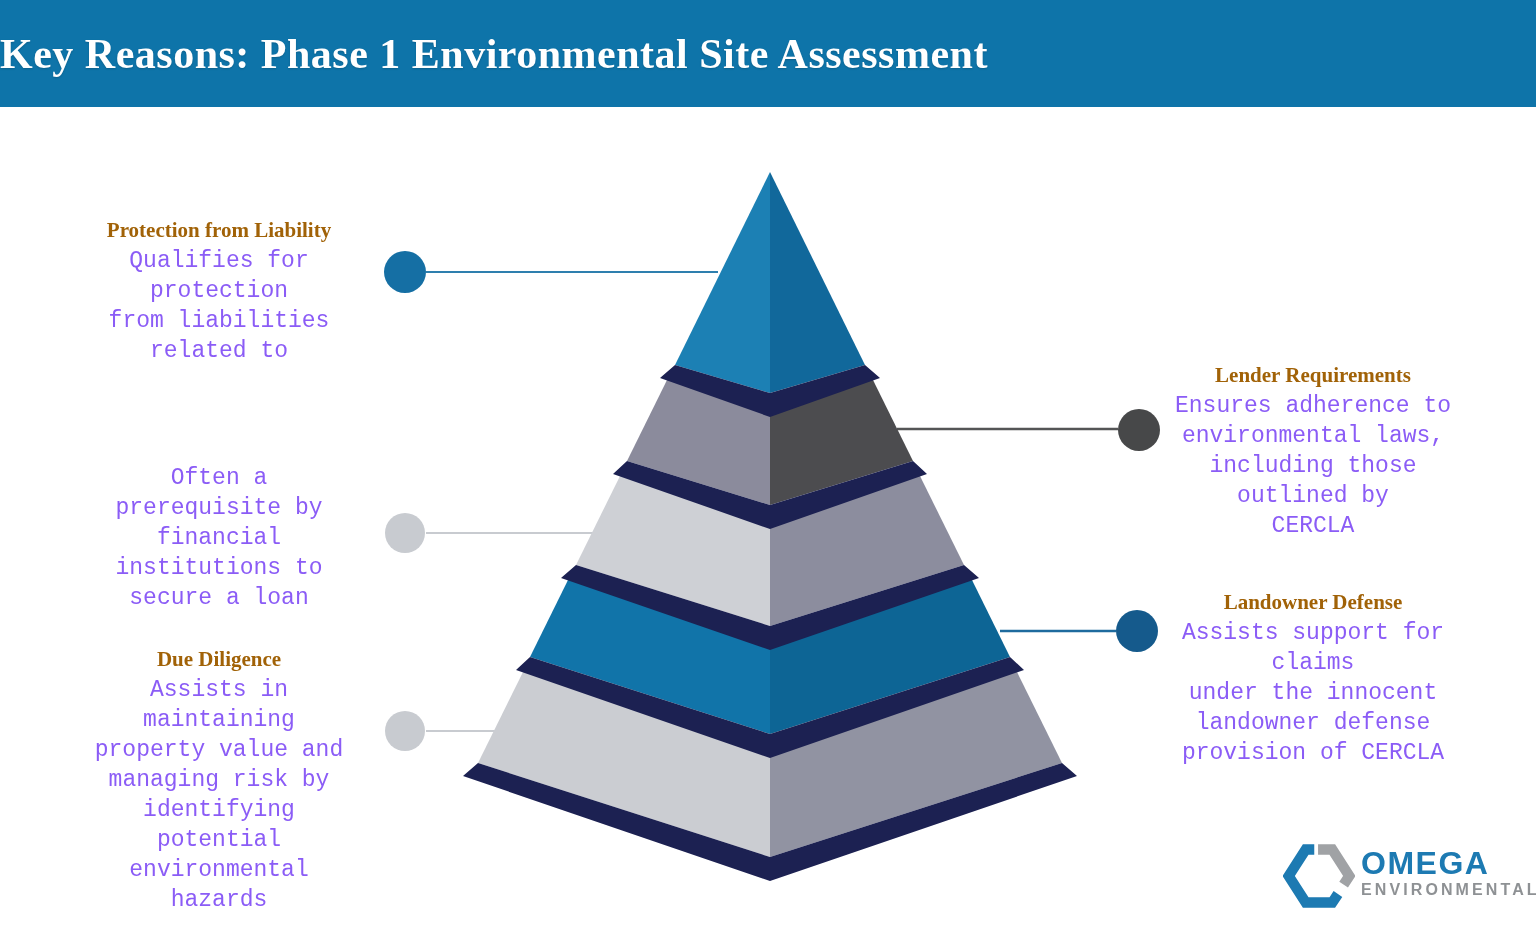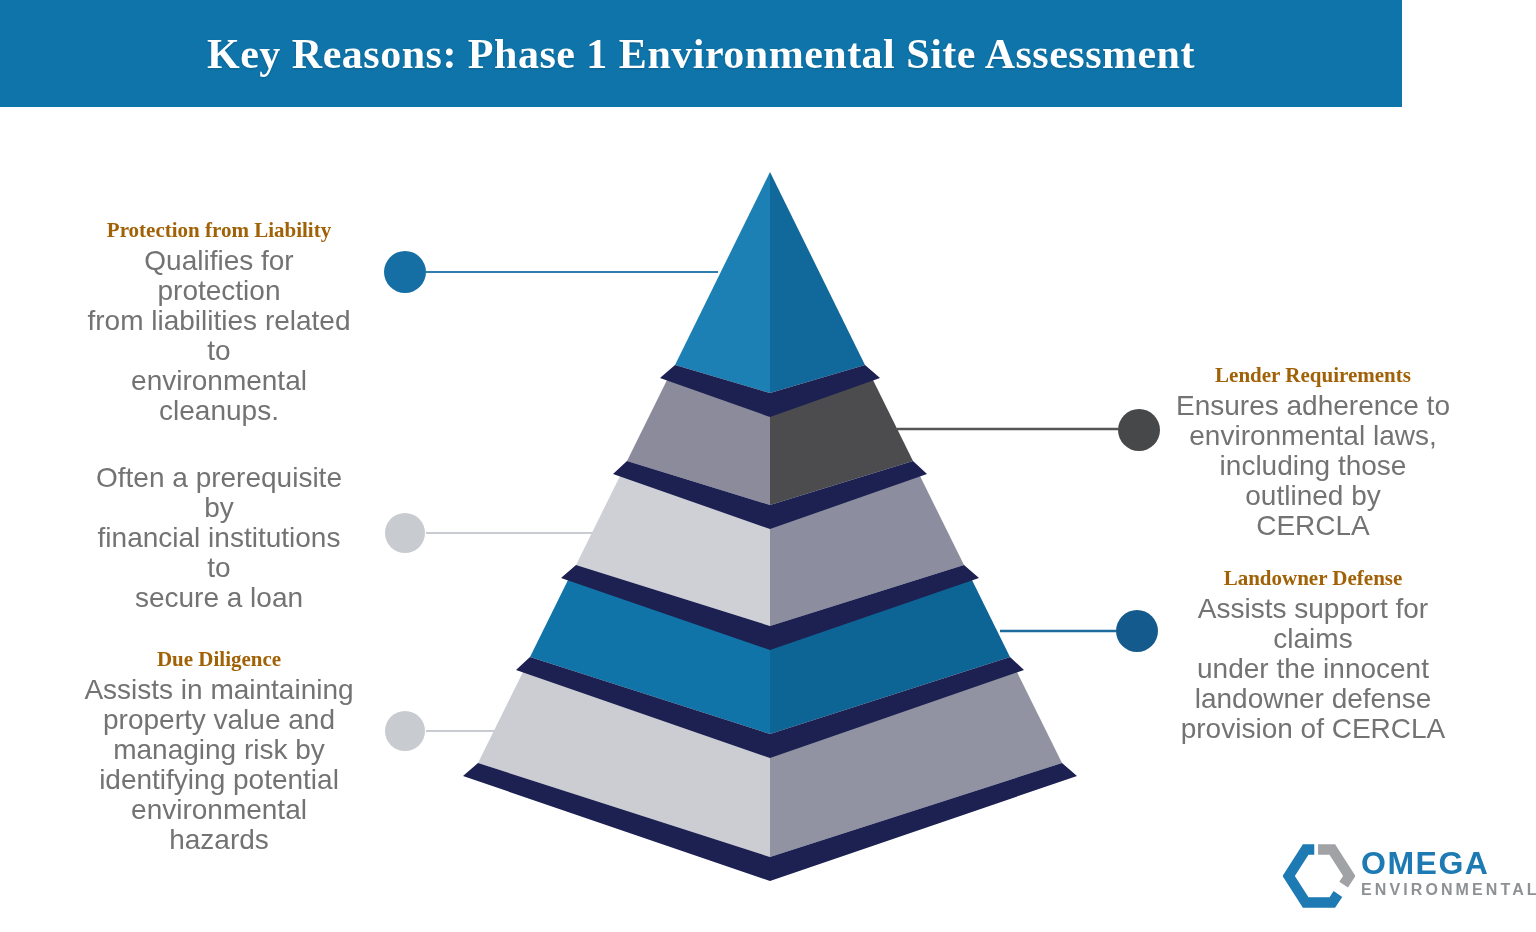--- a/index.html
+++ b/index.html
@@ -2,45 +2,45 @@
 <html><head>
 <meta charset="utf-8">
 <style>
   html,body{margin:0;padding:0;background:#ffffff;}
   #stage{
     position:relative;width:1536px;height:932px;overflow:hidden;
     background:#ffffff;font-family:"Liberation Serif", serif;
   }
   
   .banner{
-    position:absolute;left:0;top:0;width:1402px;height:107px;
-    background:#0e74a9;display:flex;align-items:center;justify-content:center;
+    position:absolute;left:0;top:0;width:1536px;height:107px;
+    background:#0e74a9;display:flex;align-items:center;justify-content:flex-start;
   }
   .banner h1{
     margin:0;color:#ffffff;font-family:"Liberation Serif", serif;
     font-weight:700;font-size:42px;letter-spacing:0.5px;
     text-shadow:0 1px 2px rgba(0,0,0,0.18);
   }
   
   #diagram-svg{position:absolute;left:0;top:0;}
   
   .callout{position:absolute;text-align:center;}
   .callout h2{
     margin:0 0 1px 0;font-family:"Liberation Serif", serif;
     font-weight:700;font-size:21px;line-height:29px;color:#a16207;
   }
   .callout .line{
-    font-family:Liberation Sans, sans-serif;
-    font-size:28px;line-height:30px;color:#737373;
+    font-family:Liberation Mono, monospace;
+    font-size:23px;line-height:30px;color:#8b5cf6;
   }
   .callout-protection{left:84px;top:216px;width:270px;}
   .callout-compliance{left:84px;top:463px;width:270px;}
   .callout-due-diligence{left:84px;top:645px;width:270px;}
   .callout-lender{left:1172px;top:361px;width:282px;}
-  .callout-landowner{left:1172px;top:564px;width:282px;}
+  .callout-landowner{left:1172px;top:588px;width:282px;}
   
   .logo{position:absolute;left:1283px;top:838px;width:240px;height:78px;}
   .logo svg{position:absolute;left:0;top:3px;}
   .logo-text{position:absolute;left:78px;top:8px;font-family:"Liberation Sans", sans-serif;}
   .logo-name{
     font-size:32px;font-weight:700;letter-spacing:1.5px;color:#1d7ab2;line-height:34px;
   }
   .logo-sub{
     margin-top:1px;font-size:16px;font-weight:600;letter-spacing:3.1px;color:#8e9194;
   }
@@ -87,21 +87,20 @@
     <circle cx="405" cy="533" r="20" fill="#c8cbd0"></circle>
     <circle cx="405" cy="731" r="20" fill="#c8cbd0"></circle>
     <circle cx="1139" cy="430" r="21" fill="#474849"></circle>
     <circle cx="1137" cy="631" r="21" fill="#155a8c"></circle>
   </svg>
 
   <div class="callout callout-protection">
     <h2>Protection from Liability</h2>
     <div class="line">Qualifies for protection</div>
     <div class="line">from liabilities related to</div>
-    <div class="line">environmental cleanups.</div>
   </div>
 
   <div class="callout callout-compliance">
     <div class="line">Often a prerequisite by</div>
     <div class="line">financial institutions to</div>
     <div class="line">secure a loan</div>
   </div>
 
   <div class="callout callout-due-diligence">
     <h2>Due Diligence</h2>

